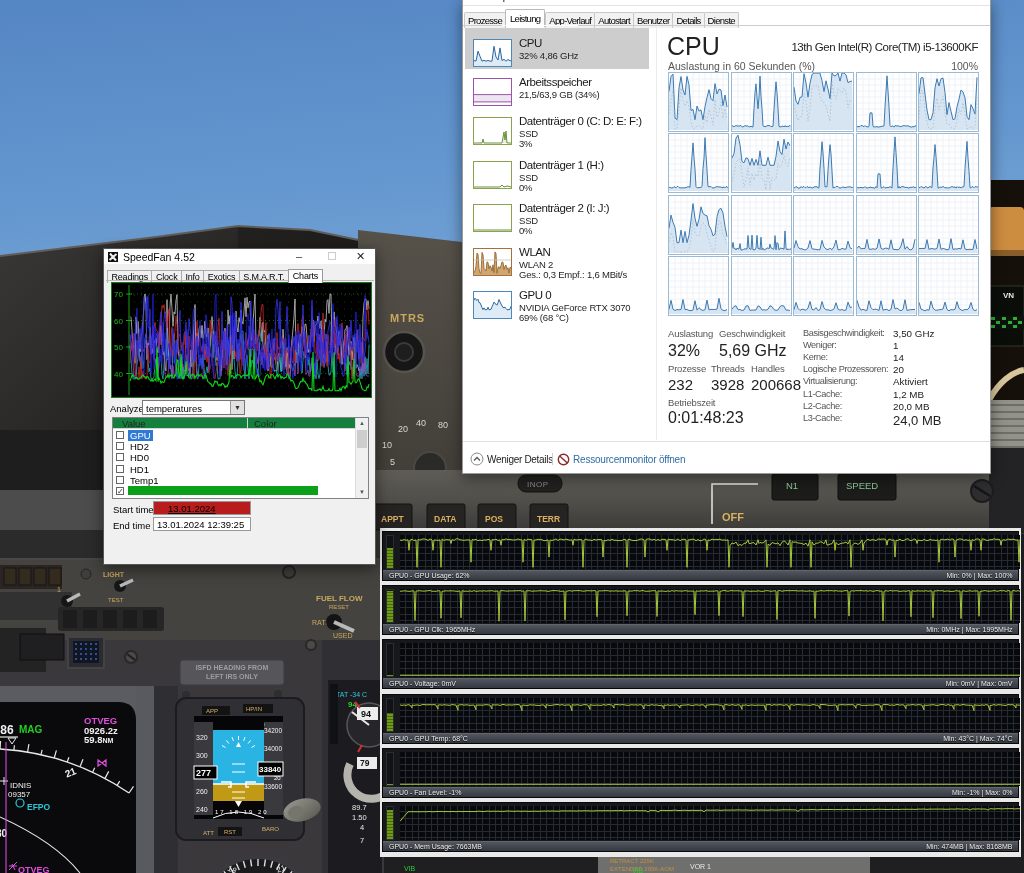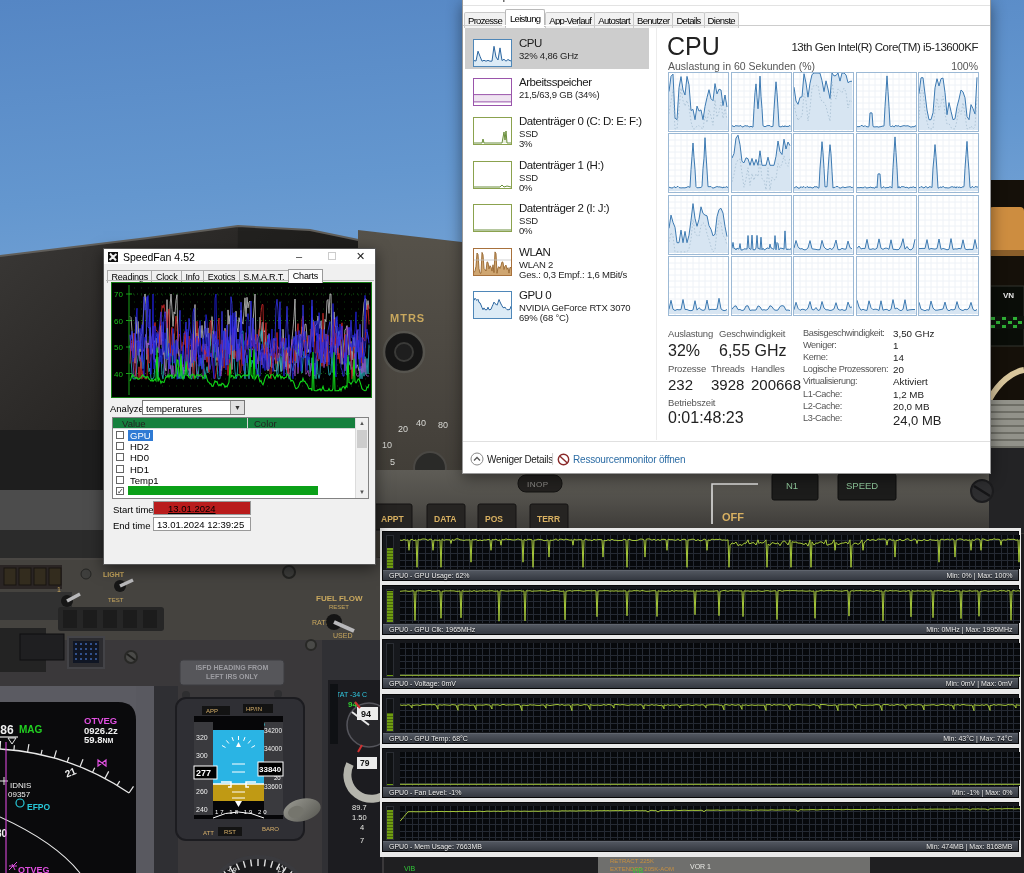--- a/index.html
+++ b/index.html
@@ -966,21 +966,21 @@
           <line x1="0" y1="42" x2="59" y2="42" stroke="#eef2f7" stroke-width="1"></line>
           <line x1="0" y1="48" x2="59" y2="48" stroke="#eef2f7" stroke-width="1"></line>
           <line x1="0" y1="54" x2="59" y2="54" stroke="#eef2f7" stroke-width="1"></line>
           <polygon points="0.0,57.0 0.0,45.2 2.0,52.2 4.0,52.9 6.0,53.8 8.0,52.7 10.0,53.2 12.0,44.1 14.0,51.0 16.0,53.1 18.0,53.2 20.0,52.8 22.0,52.5 24.0,52.0 26.0,45.1 28.0,52.4 30.0,53.8 32.0,52.5 34.0,52.9 36.0,52.3 38.0,44.6 40.0,51.4 42.0,52.9 44.0,53.5 46.0,52.3 48.0,52.8 50.0,51.2 52.0,45.4 54.0,52.4 56.0,53.7 58.0,52.5 59.0,57.0" fill="#d7e5f2" stroke="none" stroke-width="0"></polygon>
           <polyline points="0.0,45.2 2.0,52.2 4.0,52.9 6.0,53.8 8.0,52.7 10.0,53.2 12.0,44.1 14.0,51.0 16.0,53.1 18.0,53.2 20.0,52.8 22.0,52.5 24.0,52.0 26.0,45.1 28.0,52.4 30.0,53.8 32.0,52.5 34.0,52.9 36.0,52.3 38.0,44.6 40.0,51.4 42.0,52.9 44.0,53.5 46.0,52.3 48.0,52.8 50.0,51.2 52.0,45.4 54.0,52.4 56.0,53.7 58.0,52.5" stroke="#3d7ab2" stroke-width="1" fill="none"></polyline>
         </svg>
       </div>
       <div class="abs" style="left:205px;top:328px;font-size:9.5px;letter-spacing:-0.2px;color:#555;">Auslastung</div>
       <div class="abs" style="left:256px;top:328px;font-size:9.5px;letter-spacing:-0.2px;color:#555;">Geschwindigkeit</div>
       <div class="abs" style="left:205px;top:342px;font-size:16px;color:#222;">32%</div>
-      <div class="abs" style="left:256px;top:342px;font-size:16px;color:#222;">6,55 GHz</div>
+      <div class="abs" style="left:256px;top:342px;font-size:16px;color:#222;">5,69 GHz</div>
       <div class="abs" style="left:205px;top:363px;font-size:9.5px;letter-spacing:-0.2px;color:#555;">Prozesse</div>
       <div class="abs" style="left:248px;top:363px;font-size:9.5px;letter-spacing:-0.2px;color:#555;">Threads</div>
       <div class="abs" style="left:288px;top:363px;font-size:9.5px;letter-spacing:-0.2px;color:#555;">Handles</div>
       <div class="abs" style="left:205px;top:376px;font-size:15px;color:#222;">232</div>
       <div class="abs" style="left:248px;top:376px;font-size:15px;color:#222;text-align:center;">3928</div>
       <div class="abs" style="left:288px;top:376px;font-size:15px;color:#222;">200668</div>
       <div class="abs" style="left:205px;top:397px;font-size:9.5px;letter-spacing:-0.2px;color:#555;">Betriebszeit</div>
       <div class="abs" style="left:205px;top:409px;font-size:16px;color:#222;">0:01:48:23</div>
       <div class="abs" style="left:340px;top:328.0px;font-size:9.2px;letter-spacing:-0.4px;color:#555;">Basisgeschwindigkeit:</div>
       <div class="abs" style="left:430px;top:328.0px;font-size:9.8px;color:#222;">3,50 GHz</div>

